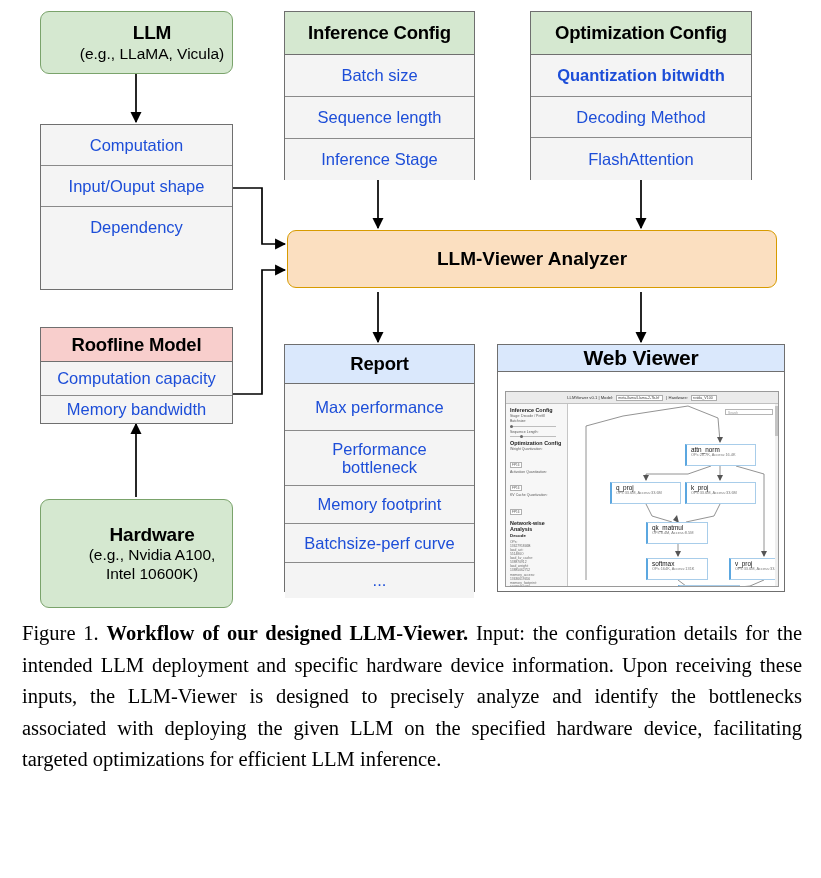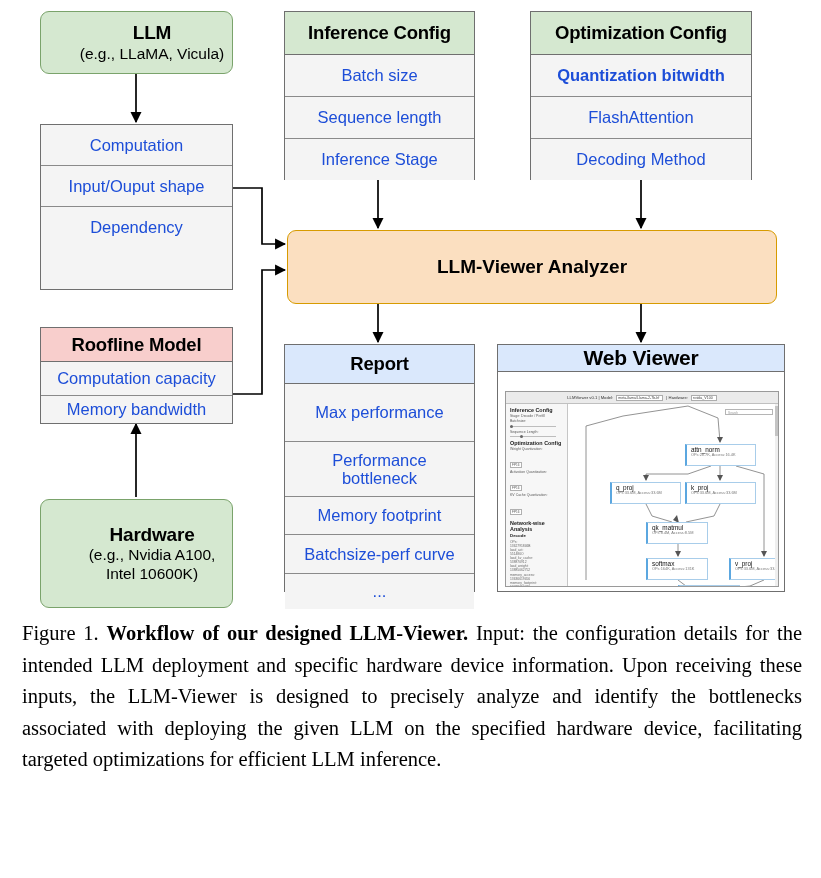--- a/index.html
+++ b/index.html
@@ -147,31 +147,31 @@
   <div class="stack" style="left:284px;top:11px;width:191px;height:169px;">
     <div class="hd green" style="height:43px;">Inference Config</div>
     <div class="row" style="height:42px;">Batch size</div>
     <div class="row" style="height:42px;">Sequence length</div>
     <div class="row" style="height:41px;">Inference Stage</div>
   </div>
 
   <div class="stack" style="left:530px;top:11px;width:222px;height:169px;">
     <div class="hd green" style="height:43px;">Optimization Config</div>
     <div class="row" style="height:42px;font-weight:bold;">Quantization bitwidth</div>
+    <div class="row" style="height:41px;">Decoding Method</div>
     <div class="row" style="height:42px;">FlashAttention</div>
-    <div class="row" style="height:41px;">Decoding Method</div>
-  </div>
-
-  <div class="box analyzer" style="left:287px;top:230px;width:490px;height:74px;">
+  </div>
+
+  <div class="box analyzer" style="left:287px;top:230px;width:490px;height:58px;">
     <div class="t1">LLM-Viewer Analyzer</div>
   </div>
 
   <div class="stack" style="left:284px;top:344px;width:191px;height:248px;">
     <div class="hd blue" style="height:39px;">Report</div>
-    <div class="row" style="height:58px;">Max performance</div>
+    <div class="row" style="height:47px;">Max performance</div>
     <div class="row two" style="height:55px;padding:0 8px;">Performance bottleneck</div>
     <div class="row" style="height:38px;">Memory footprint</div>
     <div class="row" style="height:39px;">Batchsize-perf curve</div>
     <div class="row" style="height:35px;">...</div>
   </div>
 
   <div class="stack" style="left:497px;top:344px;width:288px;height:248px;border:1.4px solid #6f6f6f;background:#fff;">
     <div class="hd blue" style="height:27px;font-size:21px;">Web Viewer</div>
 
     <div class="viewer-shot" style="left:7px;top:46px;width:274px;height:196px;">

